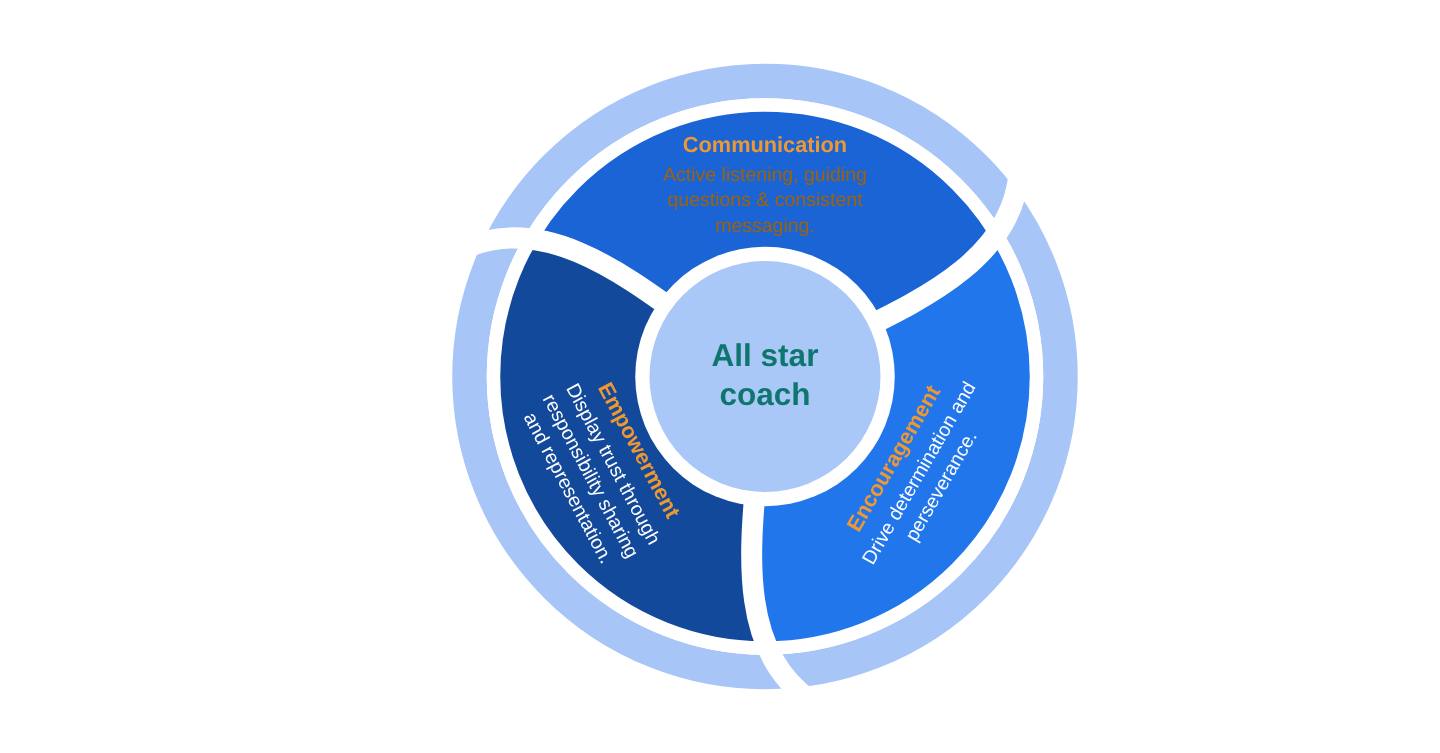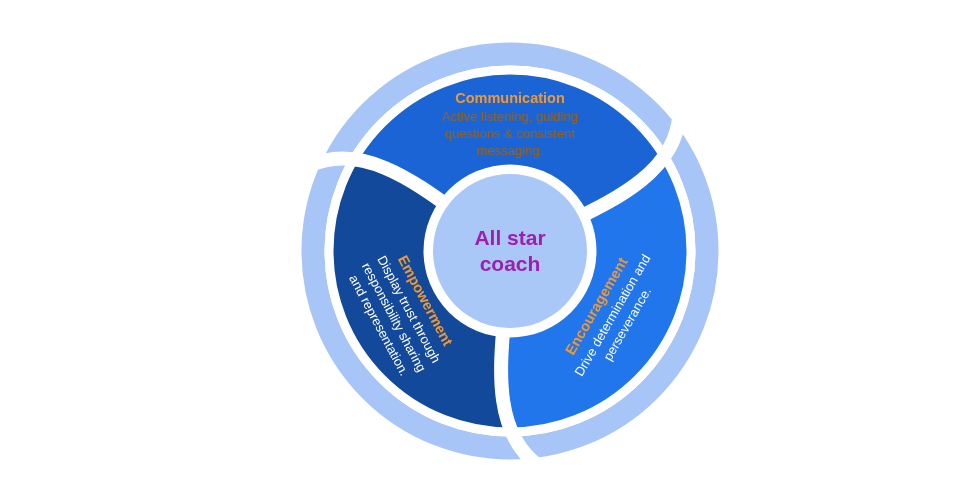--- a/index.html
+++ b/index.html
@@ -59,16 +59,16 @@
 responsibility sharing
 and representation.</div>
   </div>
 
   <div class="seg-label enc">
     <div class="seg-title" style="color: rgb(238, 152, 51);">Encouragement</div>
     <div class="seg-body" style="color: rgb(253, 253, 254);">Drive determination and
 perseverance.</div>
   </div>
 
-  <div class="center-label" style="color: #a21caf;">All star
+  <div class="center-label" style="color: #0f766e;">All star
 coach</div>
 
 </div>
 
 </body></html>

